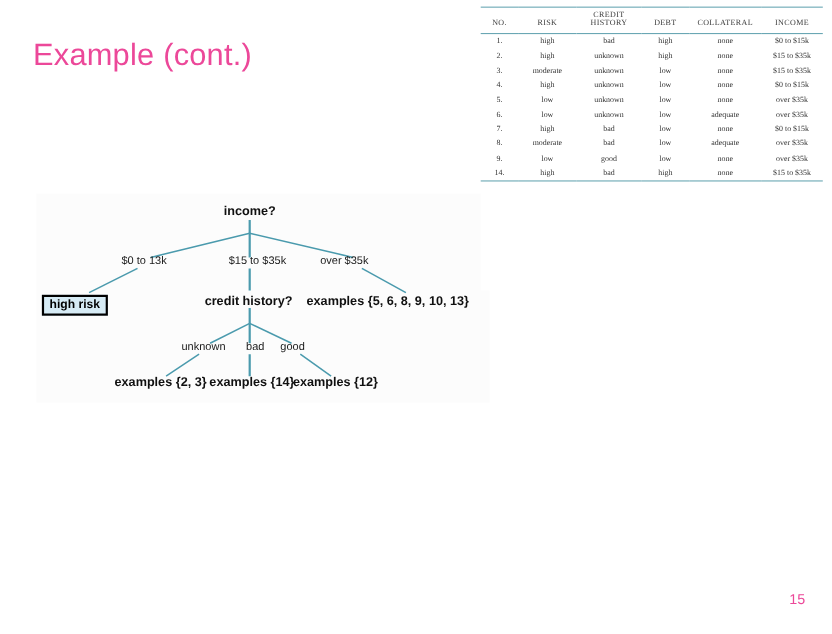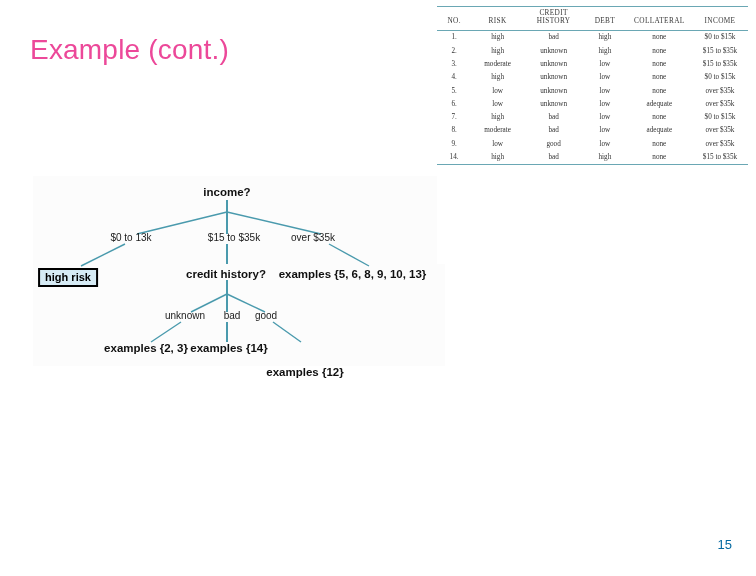--- a/index.html
+++ b/index.html
@@ -26,21 +26,21 @@
     letter-spacing: 0.2px;
     white-space: nowrap;
   }
 
   
   #page-number {
     position: absolute;
     right: 24px;
     bottom: 24px;
     font-size: 13px;
-    color: #0369a1;
+    color: #ec4899;
     font-family: "Liberation Sans", sans-serif;
   }
 
   
   #tree-figure {
     position: absolute;
     left: 33px;
     top: 176px;
     width: 412px;
     height: 190px;
@@ -173,21 +173,21 @@
   <div class="node-boxed" style="left:35px; top:92px;">high risk</div>
   <div class="tree-node node-question" style="left:193px; top:92px;">credit history?</div>
   <div class="tree-node node-leaf" style="left:305px; top:92px;padding-left:29px;">examples {5, 6, 8, 9, 10, 13}</div>
 
   <div class="edge-label" style="left:152px; top:134px;">unknown</div>
   <div class="edge-label" style="left:199px; top:134px;">bad</div>
   <div class="edge-label" style="left:233px; top:134px;">good</div>
 
   <div class="tree-node node-leaf" style="left:113px; top:166px;">examples {2, 3}</div>
   <div class="tree-node node-leaf" style="left:196px; top:166px;">examples {14}</div>
-  <div class="tree-node node-leaf" style="left:272px; top:166px;margin-top:24px;">examples {12}</div>
+  <div class="tree-node node-leaf" style="left:272px; top:166px;">examples {12}</div>
 </div>
 
 <div id="table-figure">
   <table id="risk-table">
     <thead>
       <tr class="header-row">
         <th class="col-no">NO.</th>
         <th class="col-risk">RISK</th>
         <th class="col-credit">
           <span>CREDIT</span><br>

